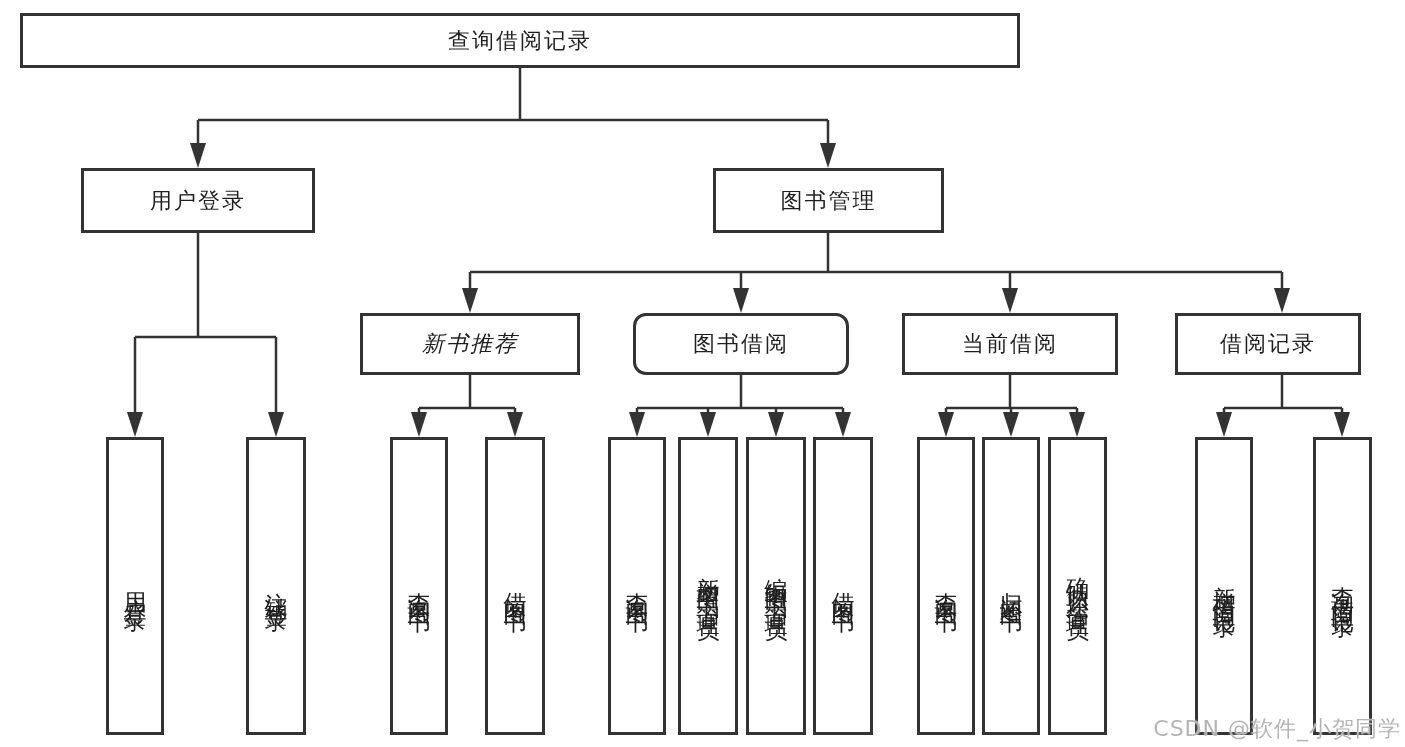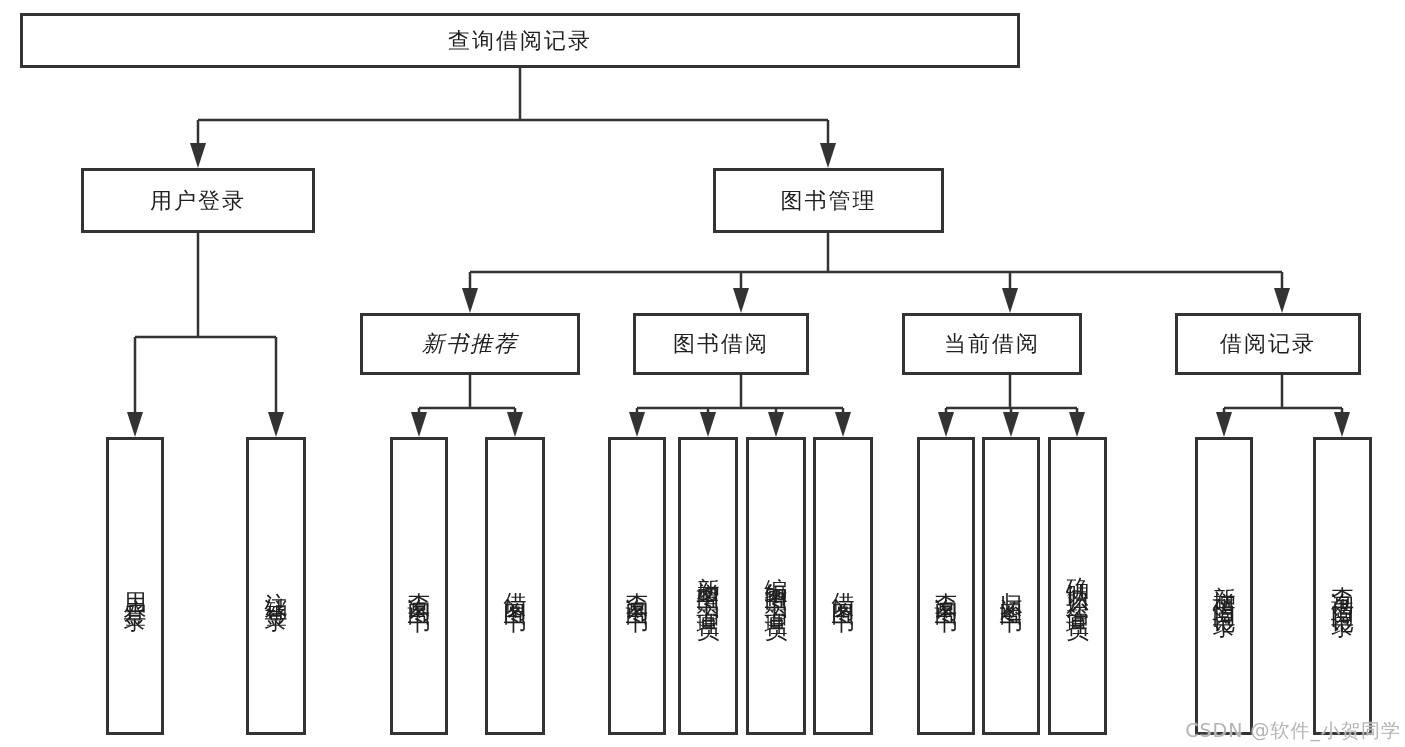--- a/index.html
+++ b/index.html
@@ -42,21 +42,21 @@
     text-orientation: mixed;
     font-size: 23px;
     line-height: 1;
     letter-spacing: 6px;
     white-space: nowrap;
   }
   .watermark {
     position: absolute;
     right: 4px;
     bottom: 3px;
-    font-size: 19px;
+    font-size: 22px;
     color: #b4b4b4;
     letter-spacing: 1px;
     text-shadow: 0 0 2px #ffffff;
     white-space: nowrap;
   }
 </style>
 </head>
 <body>
 
 <div class="canvas">
@@ -115,24 +115,24 @@
   <div class="box" style="left:81px; top:168px; width:234px; height:65px;">
     <span class="hlabel">用户登录</span>
   </div>
   <div class="box" style="left:713px; top:168px; width:231px; height:65px;text-align:right;">
     <span class="hlabel">图书管理</span>
   </div>
 
   <div class="box" style="left:360px; top:313px; width:220px; height:62px;font-style:italic;">
     <span class="hlabel">新书推荐</span>
   </div>
-  <div class="box" style="left:633px; top:313px; width:176px; height:62px;">
+  <div class="box" style="left:633px; top:313px; width:216px; height:62px;border-radius:13px;">
     <span class="hlabel">图书借阅</span>
   </div>
-  <div class="box" style="left:902px; top:313px; width:180px; height:62px;font-family:Liberation Serif, serif;">
+  <div class="box" style="left:902px; top:313px; width:216px; height:62px;font-family:Liberation Serif, serif;">
     <span class="hlabel">当前借阅</span>
   </div>
   <div class="box" style="left:1175px; top:313px; width:186px; height:62px;">
     <span class="hlabel">借阅记录</span>
   </div>
 
   <div class="box" style="left:106px; top:437px; width:58px; height:298px;">
     <span class="vtext">用户登录</span>
   </div>
   <div class="box" style="left:246px; top:437px; width:60px; height:298px;">

